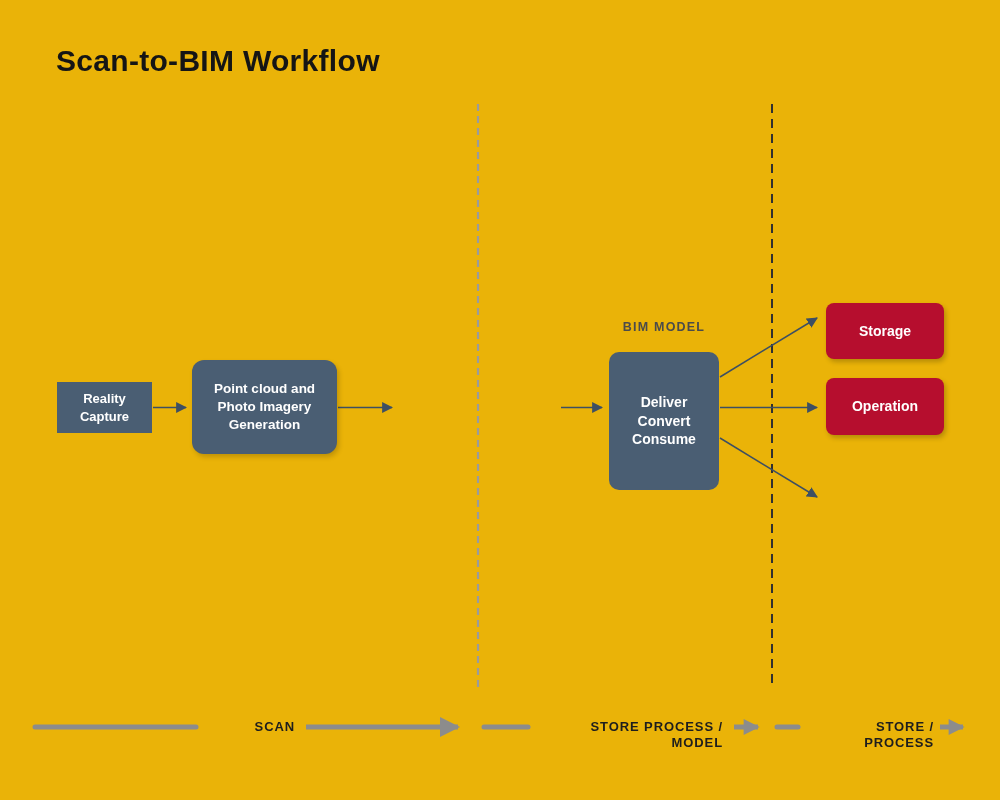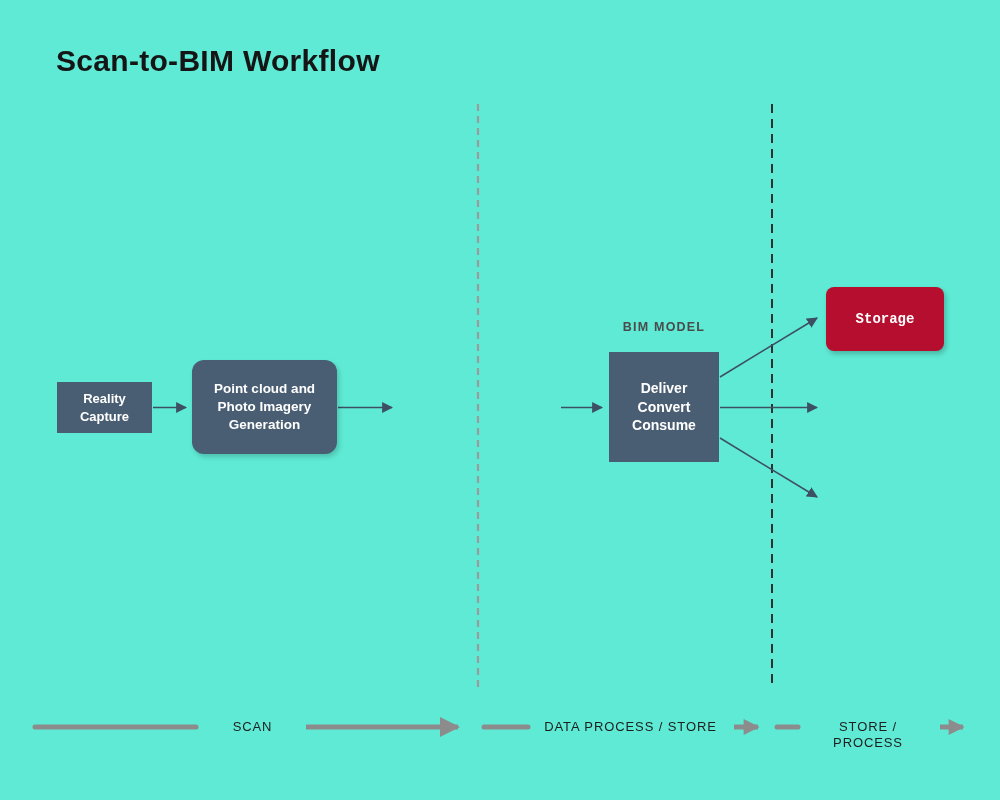--- a/index.html
+++ b/index.html
@@ -1,47 +1,47 @@
 <!DOCTYPE html>
 <html><head>
 <meta charset="utf-8">
 <style>
   html,body{margin:0;padding:0;background:#ffffff;}
   .stage{
-    position:relative;width:1000px;height:800px;background:#5eead4;overflow:hidden;
+    position:relative;width:1000px;height:800px;background:#eab308;overflow:hidden;
     font-family:"Liberation Sans","DejaVu Sans",sans-serif;
   }
   .title{
     position:absolute;left:56px;top:44px;margin:0;
     font-size:30px;font-weight:800;color:#151515;letter-spacing:0.3px;
   }
   .connectors{position:absolute;left:0;top:0;width:1000px;height:800px;}
   .node{
     position:absolute;display:flex;align-items:center;justify-content:center;
     text-align:center;color:#ffffff;font-weight:700;
     white-space:pre-line;line-height:1.32;box-sizing:border-box;
   }
   .slate{background:#4a5e73;}
   .red{background:#b60e2e;box-shadow:2px 3px 5px rgba(0,0,0,0.22);}
   .rounded{border-radius:12px;box-shadow:2px 3px 5px rgba(0,0,0,0.18);}
   .n-reality{left:57px;top:382px;width:95px;height:51px;font-size:13px;}
   .n-pointcloud{left:192px;top:360px;width:145px;height:94px;font-size:13.5px;}
   .n-circle{left:396px;top:325px;width:164px;height:164px;border-radius:50%;
             font-size:15px;box-shadow:2px 3px 6px rgba(0,0,0,0.15);}
-  .n-deliver{left:609px;top:352px;width:110px;height:110px;font-size:14px;border-radius:0;}
-  .n-storage{left:826px;top:287px;width:118px;height:64px;font-size:14px;border-radius:8px;font-family:Liberation Mono, monospace;}
+  .n-deliver{left:609px;top:352px;width:110px;height:138px;font-size:14px;border-radius:10px;}
+  .n-storage{left:826px;top:303px;width:118px;height:56px;font-size:14px;border-radius:8px;}
   .n-operation{left:826px;top:378px;width:118px;height:57px;font-size:14px;border-radius:8px;}
   .n-consumption{left:826px;top:473px;width:118px;height:57px;font-size:13.5px;border-radius:8px;}
   .bim-caption{
     position:absolute;left:604px;top:320px;width:120px;text-align:center;
     font-size:12.5px;font-weight:700;color:#4b4b4b;letter-spacing:1.2px;
   }
   .phase-label{
-    position:absolute;top:719px;height:16px;line-height:16px;text-align:center;
-    font-size:13px;font-weight:400;color:#1e1e1e;letter-spacing:0.9px;
+    position:absolute;top:719px;height:16px;line-height:16px;text-align:right;
+    font-size:13px;font-weight:700;color:#1e1e1e;letter-spacing:0.9px;
   }
   .p-scan{left:210px;width:85px;}
   .p-data{left:538px;width:185px;}
   .p-store{left:802px;width:132px;}
 </style>
 </head>
 <body>
 
 <div class="stage">
 
@@ -87,21 +87,22 @@
 
 
   <div class="bim-caption">BIM MODEL</div>
 
   <div class="node slate n-deliver">Deliver
 Convert
 Consume</div>
 
   <div class="node red n-storage">Storage</div>
 
+  <div class="node red n-operation">Operation</div>
 
 
   <div class="phase-label p-scan">SCAN</div>
 
-  <div class="phase-label p-data">DATA PROCESS / STORE</div>
+  <div class="phase-label p-data">STORE PROCESS / MODEL</div>
 
   <div class="phase-label p-store">STORE / PROCESS</div>
 
 </div>
 
 </body></html>

